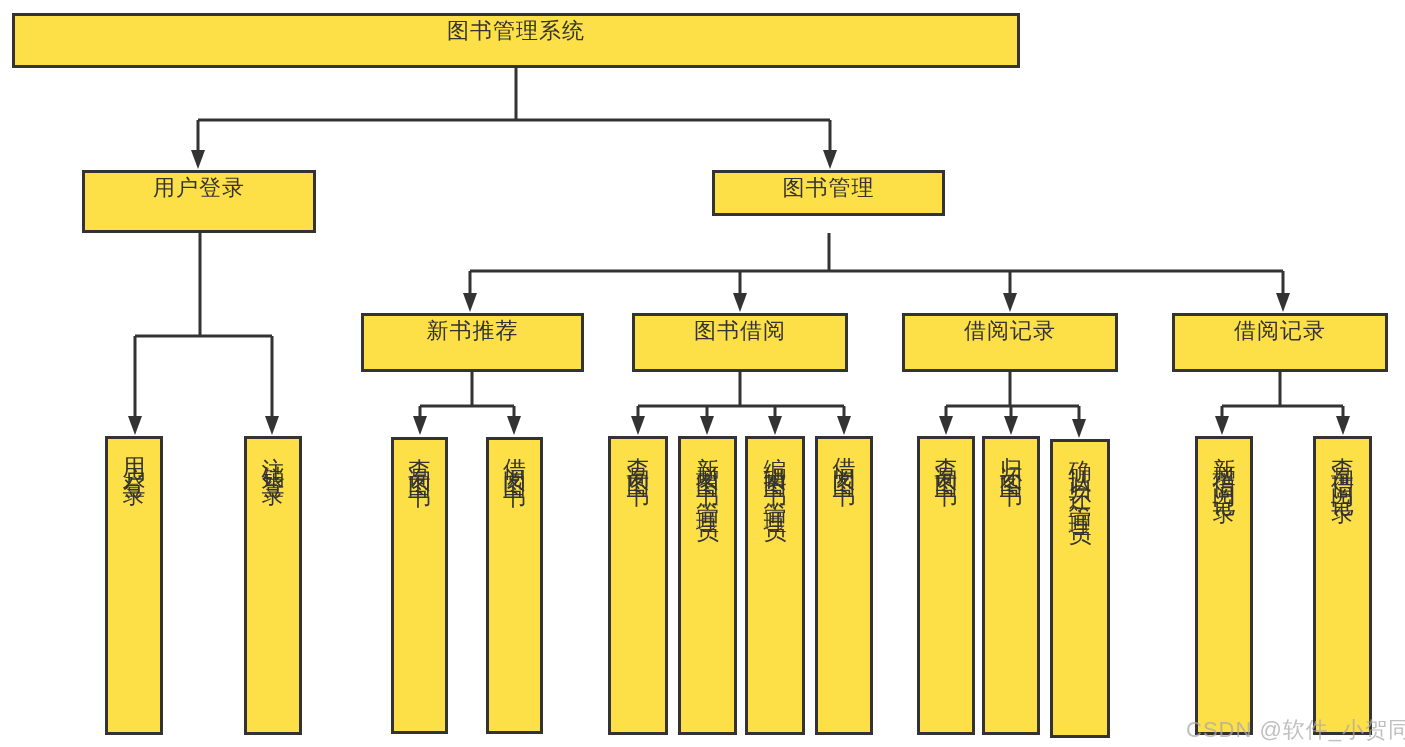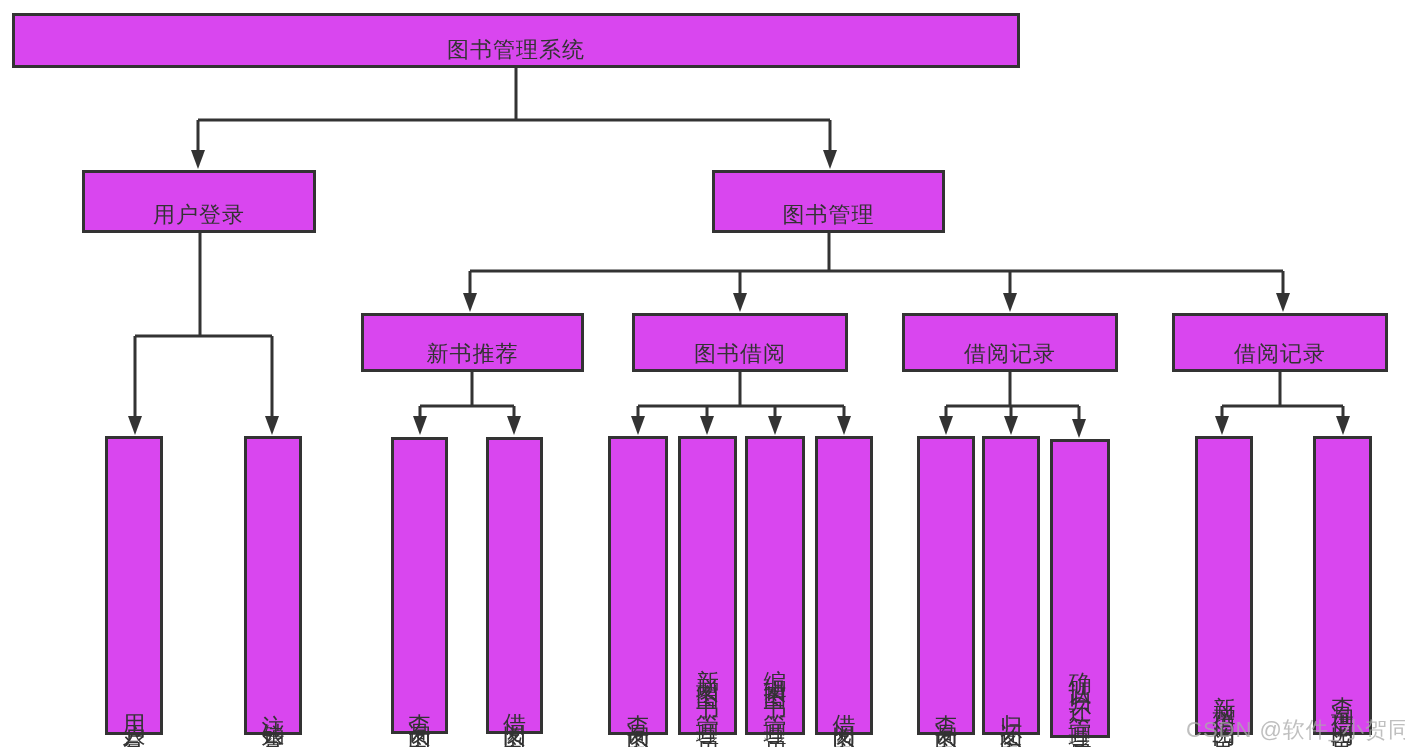--- a/index.html
+++ b/index.html
@@ -16,23 +16,23 @@
   }
   #wires {
     position: absolute;
     left: 0; top: 0;
     width: 1405px; height: 747px;
   }
   .box {
     position: absolute;
     box-sizing: border-box;
     border: 3px solid #333333;
-    background: #d946ef;
+    background: #fde047;
     display: flex;
-    align-items: flex-end;
+    align-items: flex-start;
     justify-content: center;
     color: #333333;
     font-size: 22px;
     letter-spacing: 1px;
   }
   .box span { display: block; }
   .vbox span {
     writing-mode: vertical-rl;
     text-orientation: mixed;
     letter-spacing: 9px;
@@ -87,21 +87,21 @@
     </g>
   </svg>
 
   <div class="box" style="left:12px; top:13px; width:1008px; height:55px;">
     <span>图书管理系统</span>
   </div>
 
   <div class="box" style="left:82px; top:170px; width:234px; height:63px;">
     <span>用户登录</span>
   </div>
-  <div class="box" style="left:712px; top:170px; width:233px; height:63px;">
+  <div class="box" style="left:712px; top:170px; width:233px; height:46px;">
     <span>图书管理</span>
   </div>
 
   <div class="box" style="left:632px; top:313px; width:216px; height:59px;">
     <span>图书借阅</span>
   </div>
   <div class="box" style="left:361px; top:313px; width:223px; height:59px;">
     <span>新书推荐</span>
   </div>
   <div class="box" style="left:902px; top:313px; width:216px; height:59px;">

